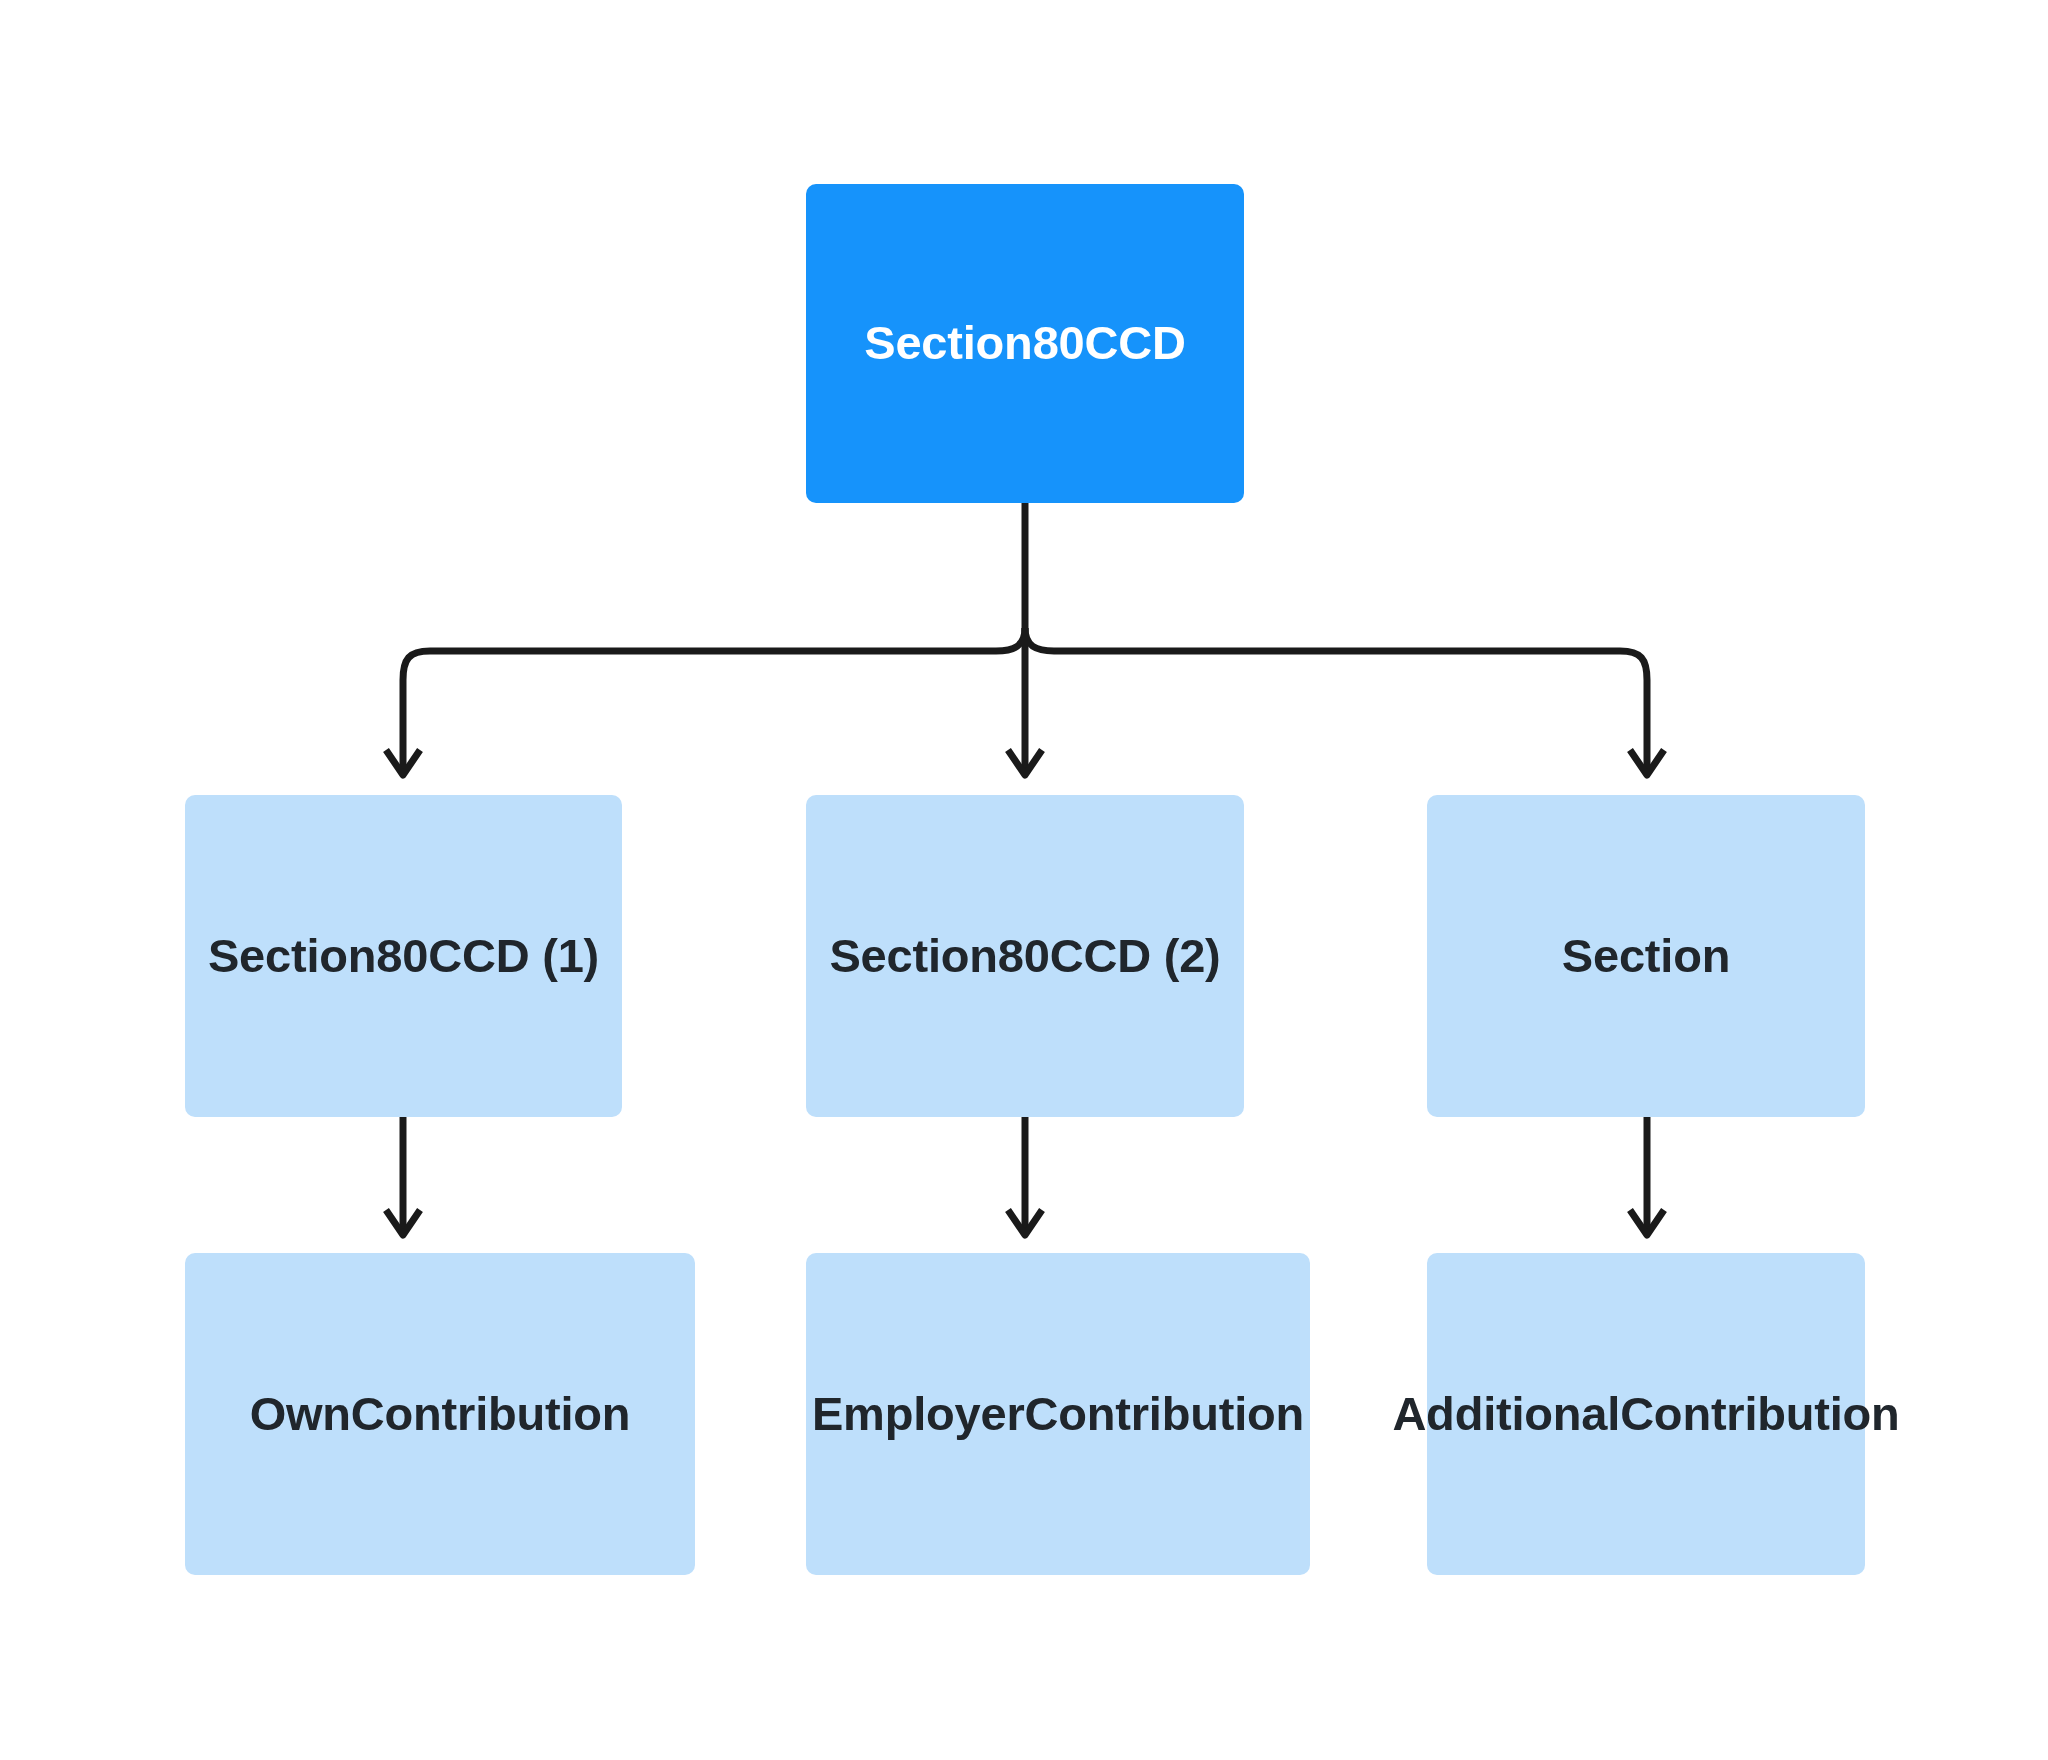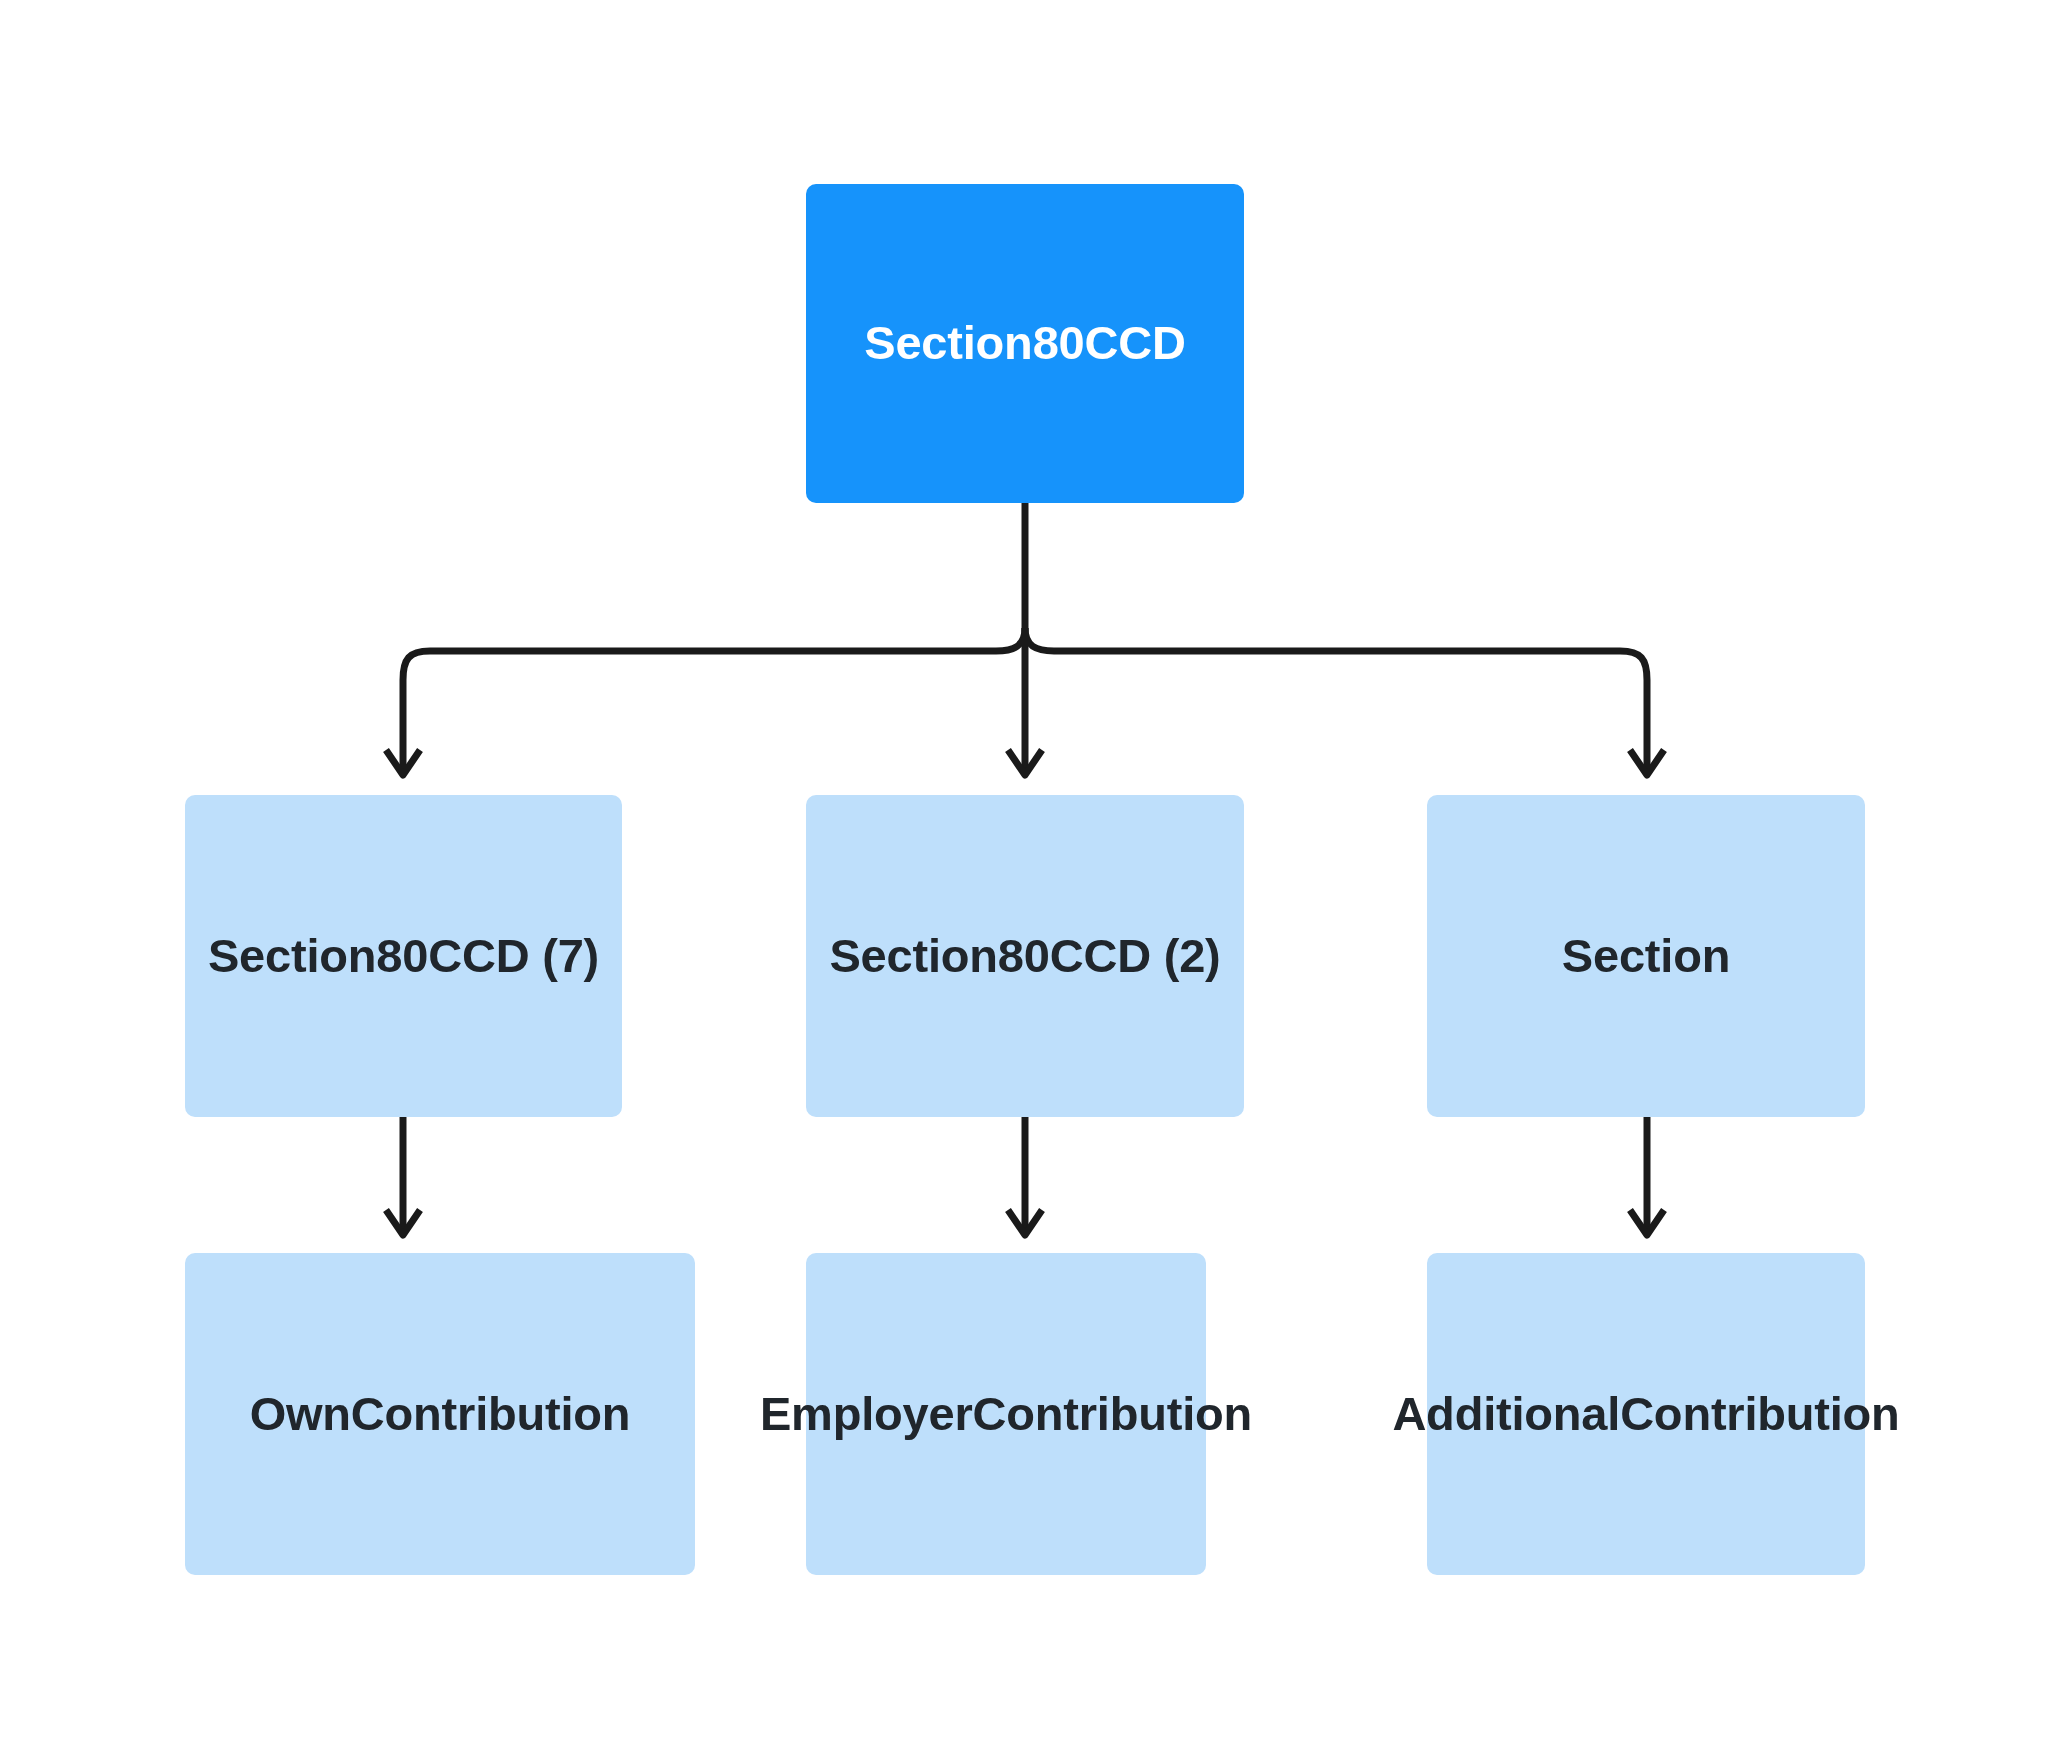--- a/index.html
+++ b/index.html
@@ -55,21 +55,21 @@
   }
 
   
   #n-root      { left: 806px;  top: 184px;  width: 438px; height: 319px; }
 
   #n-b0        { left: 185px;  top: 795px;  width: 437px; height: 322px; }
   #n-b1        { left: 806px;  top: 795px;  width: 438px; height: 322px; }
   #n-b2        { left: 1427px; top: 795px;  width: 438px; height: 322px; }
 
   #n-l0        { left: 185px;  top: 1253px; width: 510px; height: 322px; }
-  #n-l1        { left: 806px;  top: 1253px; width: 400px; height: 322px; }
+  #n-l1        { left: 806px;  top: 1253px; width: 504px; height: 322px; }
   #n-l2        { left: 1427px; top: 1253px; width: 438px; height: 322px; }
 </style>
 </head>
 <body>
 
 <div id="canvas">
 
   <svg id="wires" viewBox="0 0 2048 1760" width="2048" height="1760" xmlns="http://www.w3.org/2000/svg">
     <g fill="none" stroke="#1a1a1a" stroke-width="7" stroke-linecap="butt" stroke-linejoin="round">
 
@@ -103,21 +103,21 @@
     </g>
   </svg>
 
   <div class="node root" id="n-root">
     <span class="line">Section</span>
     <span class="line">80CCD</span>
   </div>
 
   <div class="node branch" id="n-b0">
     <span class="line">Section</span>
-    <span class="line">80CCD (7)</span>
+    <span class="line">80CCD (1)</span>
   </div>
   <div class="node branch" id="n-b1">
     <span class="line">Section</span>
     <span class="line">80CCD (2)</span>
   </div>
   <div class="node branch" id="n-b2">
     <span class="line">Section</span>
   </div>
 
   <div class="node leaf" id="n-l0">

